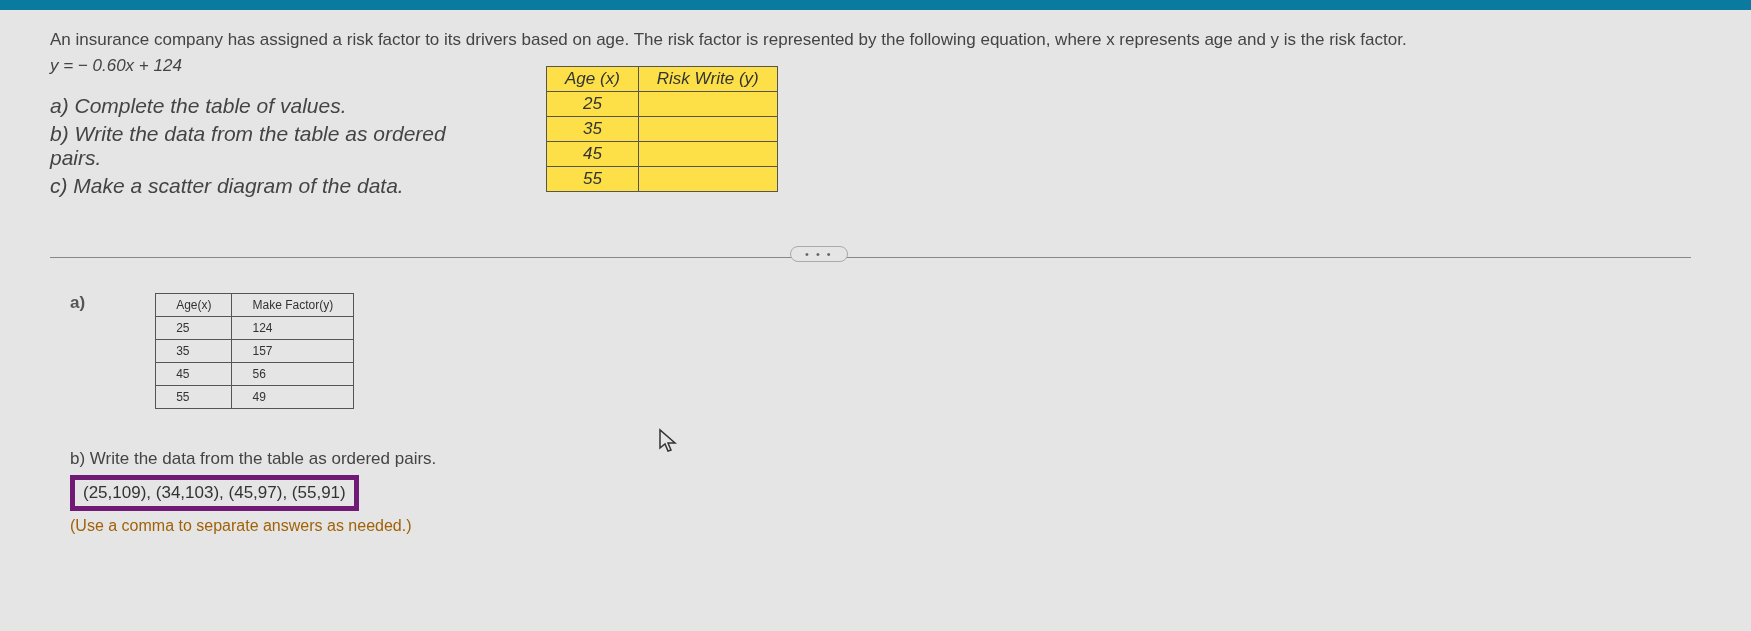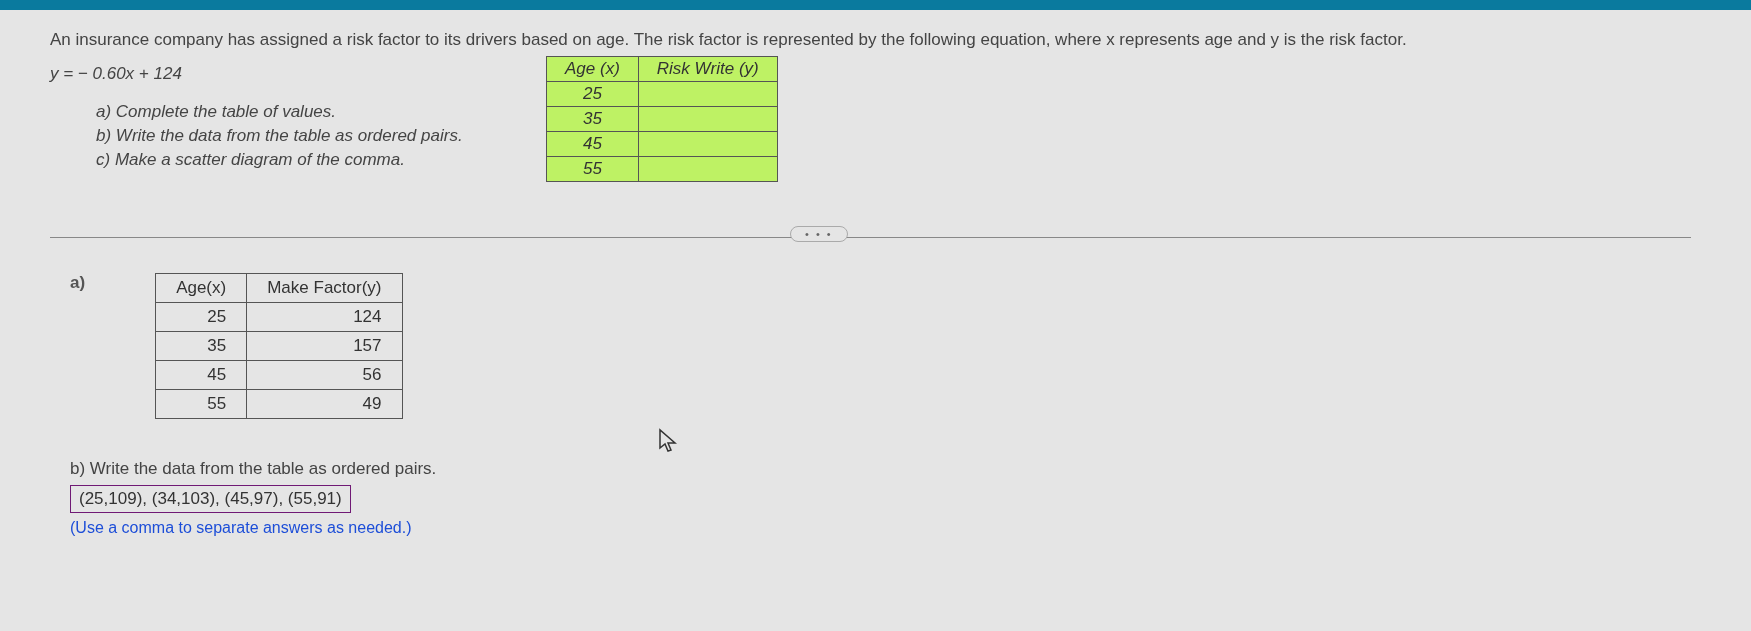--- a/index.html
+++ b/index.html
@@ -52,36 +52,35 @@
     .left-text {
       flex: 0 0 440px;
     }
     .equation {
       color: #444;
       font-size: 17px;
       margin-bottom: 18px;
     }
     .subpart {
       color: #444;
-      font-size: 17px;
+      font-size: 21px;
       margin-bottom: 4px;
-      margin-left: 46px;
     }
     .data-table {
       border-collapse: collapse;
       margin-left: 10px;
     }
     .data-table th, .data-table td {
       border: 1px solid #555;
       padding: 2px 12px;
       text-align: center;
       font-weight: normal;
       color: #333;
       font-size: 17px;
-      background: #bef264;
+      background: #fde047;
       margin-left: 16px;
     }
     .data-table th {
       padding: 2px 18px;
     }
     .data-table td.empty {
       min-width: 120px;
     }
     .divider-wrap {
       position: relative;
@@ -120,43 +119,43 @@
       gap: 20px;
       margin-bottom: 40px;
     }
     .answer-table {
       border-collapse: collapse;
       margin-left: 50px;
     }
     .answer-table th, .answer-table td {
       border: 1px solid #555;
       padding: 4px 20px;
-      text-align: right;
+      text-align: left;
       font-weight: normal;
       color: #333;
-      font-size: 17px;
+      font-size: 12px;
     }
     .part-b {
       margin-top: 20px;
     }
     .part-b-text {
       color: #444;
       font-size: 17px;
       margin-bottom: 6px;
     }
     .answer-box {
       display: inline-block;
-      border: 1px solid #701a75;
+      border: 5px solid #701a75;
       padding: 3px 8px;
       color: #333;
       font-size: 17px;
       margin-bottom: 6px;
     }
     .hint {
-      color: #1d4ed8;
+      color: #a16207;
       font-size: 16px;
     }
     .cursor {
       position: absolute;
       left: 658px;
       top: 428px;
       font-size: 22px;
       color: #333;
       pointer-events: none;
     }
@@ -169,21 +168,21 @@
 
 <div class="content-area">
 
   <div class="problem-intro">An insurance company has assigned a risk factor to its drivers based on age. The risk factor is represented by the following equation, where x represents age and y is the risk factor.</div>
 
   <div class="top-section">
     <div class="left-text">
       <div class="equation">y = − 0.60x + 124</div>
       <div class="subpart">a) Complete the table of values.</div>
       <div class="subpart">b) Write the data from the table as ordered pairs.</div>
-      <div class="subpart">c) Make a scatter diagram of the comma.</div>
+      <div class="subpart">c) Make a scatter diagram of the data.</div>
     </div>
 
     <table class="data-table">
       <tbody>
           <tr>
         <th>Age (x)</th>
         <th>Risk Write (y)</th>
       </tr>
       <tr>
         <td>25</td>

